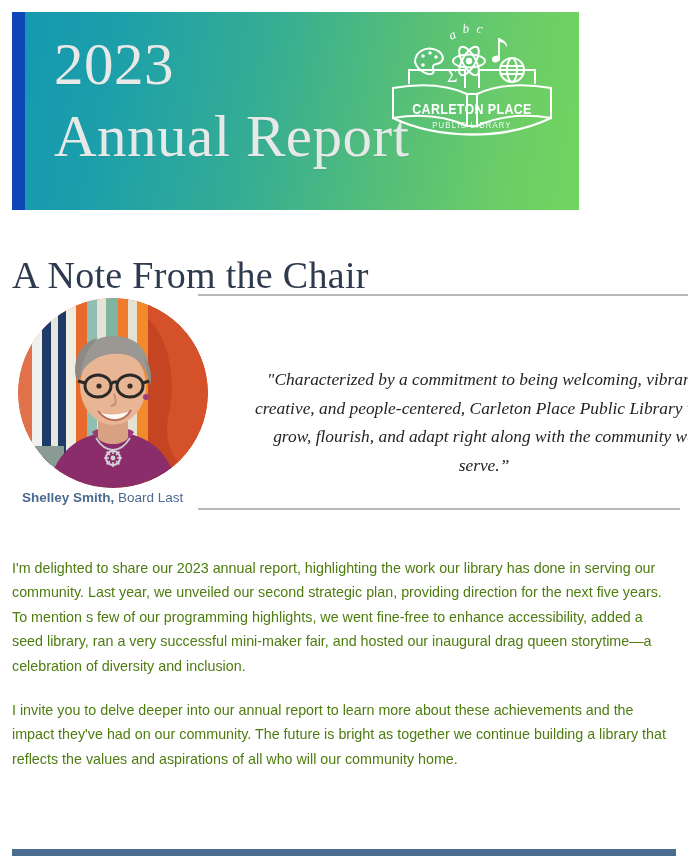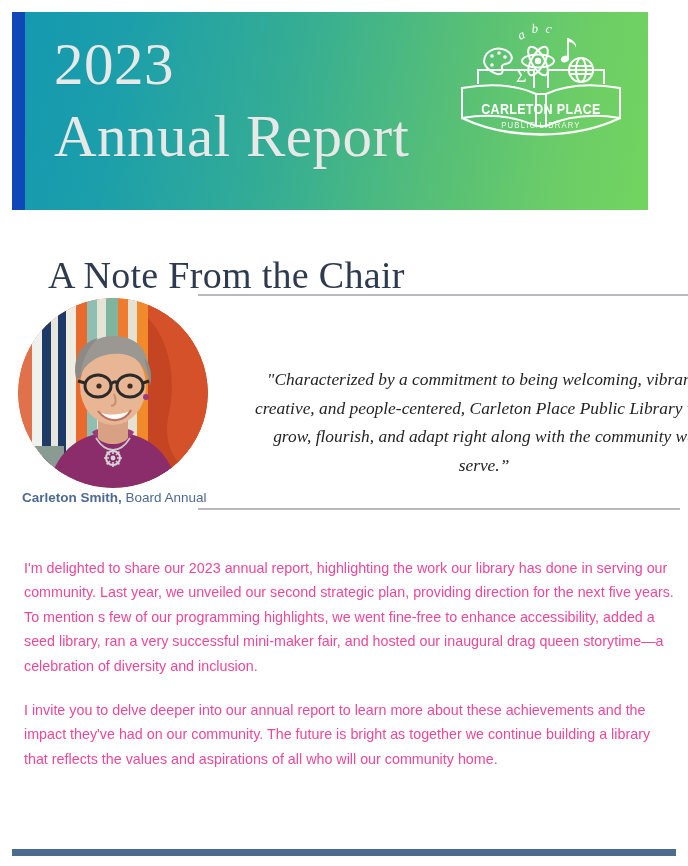--- a/index.html
+++ b/index.html
@@ -13,21 +13,21 @@
     overflow: hidden;
     font-family: "Liberation Sans", sans-serif;
     position: relative;
   }
 
   
   .banner {
     position: absolute;
     left: 12px;
     top: 12px;
-    width: 636px;
+    width: 567px;
     height: 198px;
     overflow: hidden;
   }
   .banner-stripe {
     position: absolute;
     left: 0;
     top: 0;
     width: 13px;
     height: 100%;
     background: #0F47B8;
@@ -68,21 +68,20 @@
   .section-title {
     position: absolute;
     left: 12px;
     top: 227px;
     font-family: "Liberation Serif", serif;
     font-size: 38px;
     line-height: 46px;
     color: #2E3A4E;
     font-weight: 400;
     letter-spacing: 0.3px;
-    margin-left: 36px;
   }
 
   
   .rule {
     position: absolute;
     background: #B8B8BD;
     height: 2px;
   }
   .rule-top   { left: 198px; top: 294px; width: 490px; }
   .rule-bot   { left: 198px; top: 508px; width: 482px; }
@@ -125,25 +124,25 @@
   .attribution .rl { font-weight: 400; }
 
   
   .body-copy {
     position: absolute;
     left: 12px;
     top: 556px;
     width: 664px;
   }
   .body-copy p {
-    margin: 0 0 20px 12px;
+    margin: 0 0 20px 0;
     font-family: "Liberation Sans", sans-serif;
     font-size: 14.3px;
     line-height: 24.4px;
-    color: #ec4899;
+    color: #4d7c0f;
   }
   .body-copy p:last-child { margin-bottom: 0; }
 
   
   .footer-bar {
     position: absolute;
     left: 12px;
     top: 849px;
     width: 664px;
     height: 7px;
@@ -298,21 +297,21 @@
             <path d="M6.4 -6.4 L3 -3"></path>
         </g>
       </g>
     </g>
   </svg>
 </div>
 
 <blockquote class="quote">"Characterized by a commitment to being welcoming, vibrant, creative, and people-centered, Carleton Place Public Library will grow, flourish, and adapt right along with the community we serve.”</blockquote>
 
 <div class="attribution">
-  <span class="nm">Carleton Smith,</span><span class="rl"> Board Annual</span>
+  <span class="nm">Shelley Smith,</span><span class="rl"> Board Last</span>
 </div>
 
 <div class="rule rule-bot"></div>
 
 <div class="body-copy">
   <p>I'm delighted to share our 2023 annual report, highlighting the work our library has done in serving our community. Last year, we unveiled our second strategic plan, providing direction for the next five years. To mention s few of our programming highlights, we went fine-free to enhance accessibility, added a seed library, ran a very successful mini-maker fair, and hosted our inaugural drag queen storytime—a celebration of diversity and inclusion.</p>
   <p>I invite you to delve deeper into our annual report to learn more about these achievements and the impact they've had on our community. The future is bright as together we continue building a library that reflects the values and aspirations of all who will our community home.</p>
 </div>
 
 <div class="footer-bar"></div>

